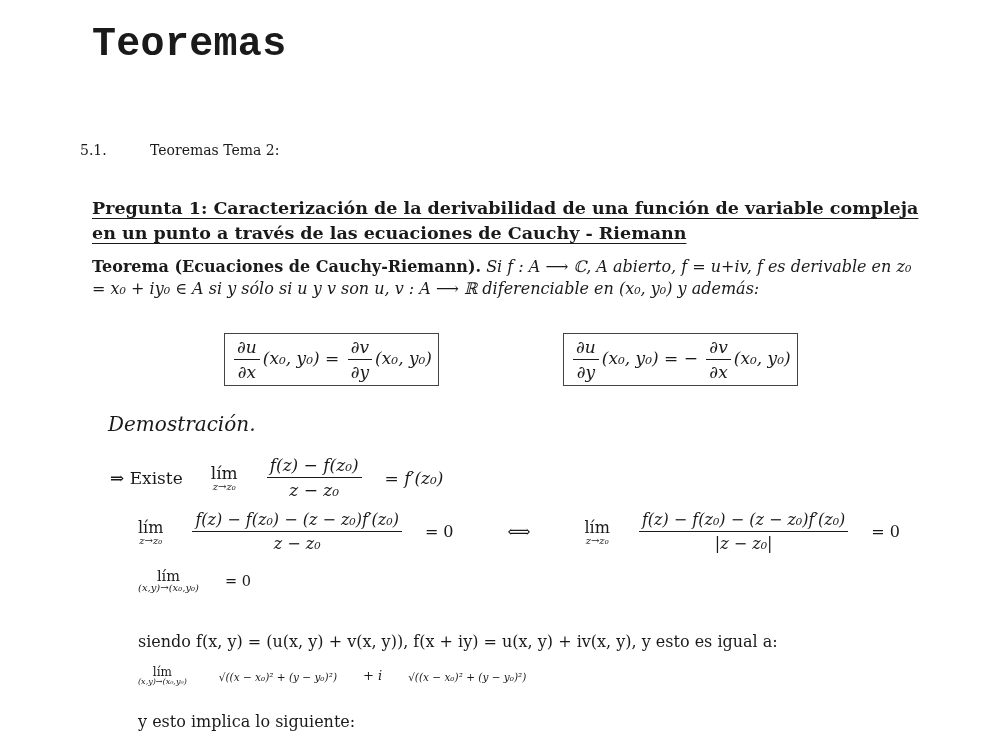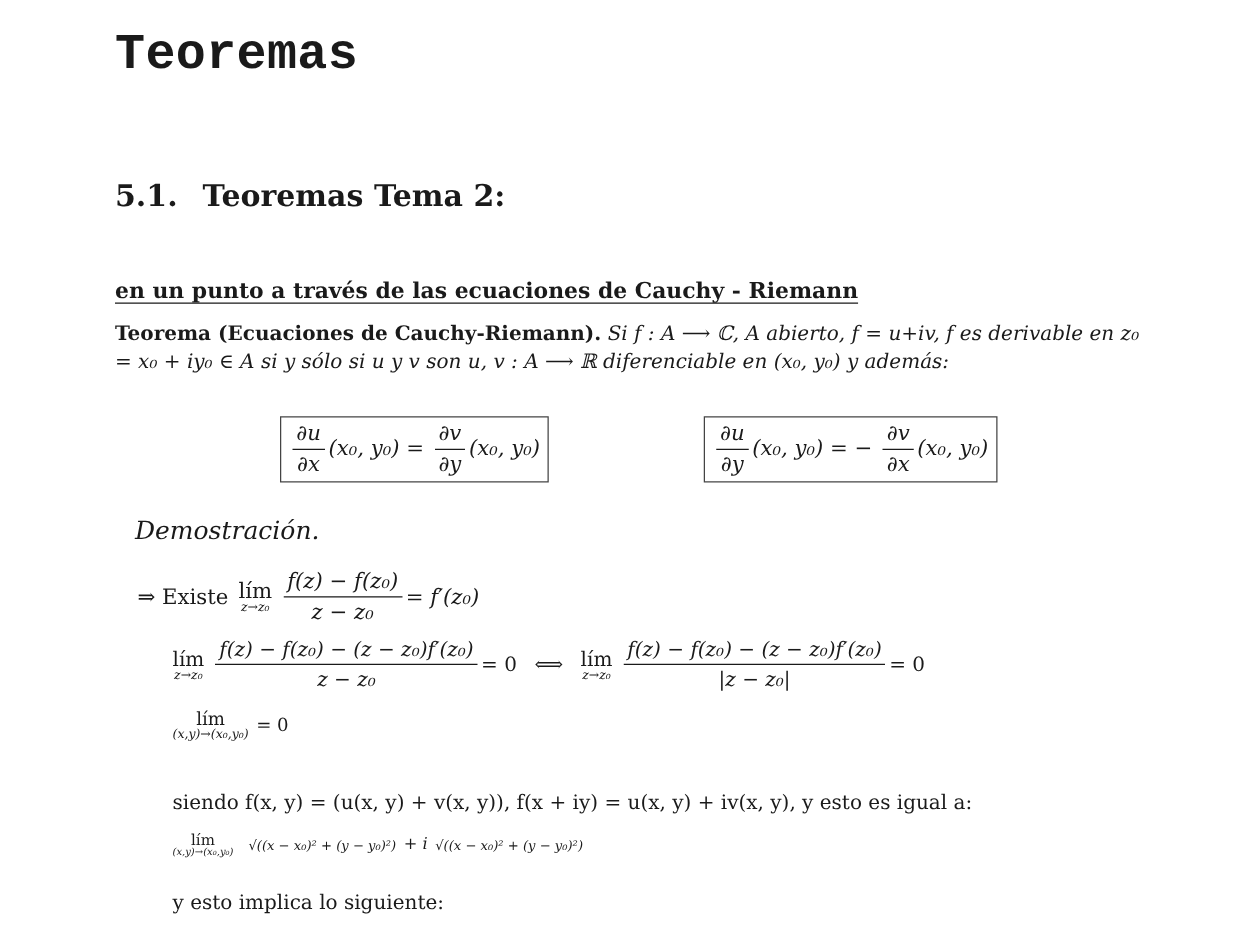--- a/index.html
+++ b/index.html
@@ -10,24 +10,24 @@
   }
   .abs { position: absolute; white-space: nowrap; }
   .m { font-family: "DejaVu Serif", serif; font-style: italic; }
   .sup { font-size: 0.68em; vertical-align: 0.55em; font-style: normal; }
   .frac { display: inline-flex; flex-direction: column; align-items: center; vertical-align: middle; margin: 0 3px; }
   .frac .num { padding: 0 3px 2px; border-bottom: 1px solid #1a1a1a; }
   .frac .den { padding: 2px 3px 0; }
   .lim { display: inline-flex; flex-direction: column; align-items: center; vertical-align: middle; margin-right: 6px; }
   .lim .lw { font-style: normal; }
   .lim .under { font-size: 10px; font-style: italic; margin-top: -2px; }
-  .row { display: flex; align-items: center; }
+  .row { display: flex; align-items: center; gap: 20px; }
 
   #title { left: 92px; top: 22px; font-size: 40px; font-weight: bold; letter-spacing: 0.3px; font-family: Liberation Mono, monospace; }
-  #section { left: 92px; top: 142px; font-size: 24px; font-weight: bold; }
+  #section { left: 80px; top: 142px; font-size: 14px; font-weight: normal; }
   #section .num { display: inline-block; width: 70px; }
   #question { left: 92px; top: 196px; font-size: 17.5px; font-weight: bold; line-height: 25px; white-space: normal; width: 830px; }
   #question span { text-decoration: underline; text-underline-offset: 4px; }
   #theorem { left: 92px; top: 256px; font-size: 16px; line-height: 22px; white-space: normal; width: 830px; }
   #theorem .th-label { font-weight: bold; }
   #theorem .th-body { font-style: italic; }
   .box { border: 1.3px solid #444; padding: 3px 6px; font-size: 17px; }
   #box1 { left: 224px; top: 333px; }
   #box2 { left: 563px; top: 333px; }
   #demo { left: 92px; top: 412px; font-size: 20px; font-style: italic; margin-left: 16px; }
@@ -42,21 +42,21 @@
 </head>
 <body>
 
 <div class="abs" id="title">Teoremas</div>
 
 <div class="abs" id="section">
   <span class="num">5.1.</span><span>Teoremas Tema 2:</span>
 </div>
 
 <div class="abs" id="question">
-  <br>
+  <span>Pregunta 1: Caracterización de la derivabilidad de una función de variable compleja</span><br>
   <span>en un punto a través de las ecuaciones de Cauchy - Riemann</span>
 </div>
 
 <div class="abs" id="theorem">
   <span class="th-label">Teorema (Ecuaciones de Cauchy-Riemann).</span>
   <span class="th-body">Si f : A ⟶ ℂ, A abierto, f = u+iv, f es derivable en z₀ = x₀ + iy₀ ∈ A si y sólo si u y v son u, v : A ⟶ ℝ diferenciable en (x₀, y₀) y además:</span>
 </div>
 
 <div class="abs box m" id="box1">
   <span class="frac">

